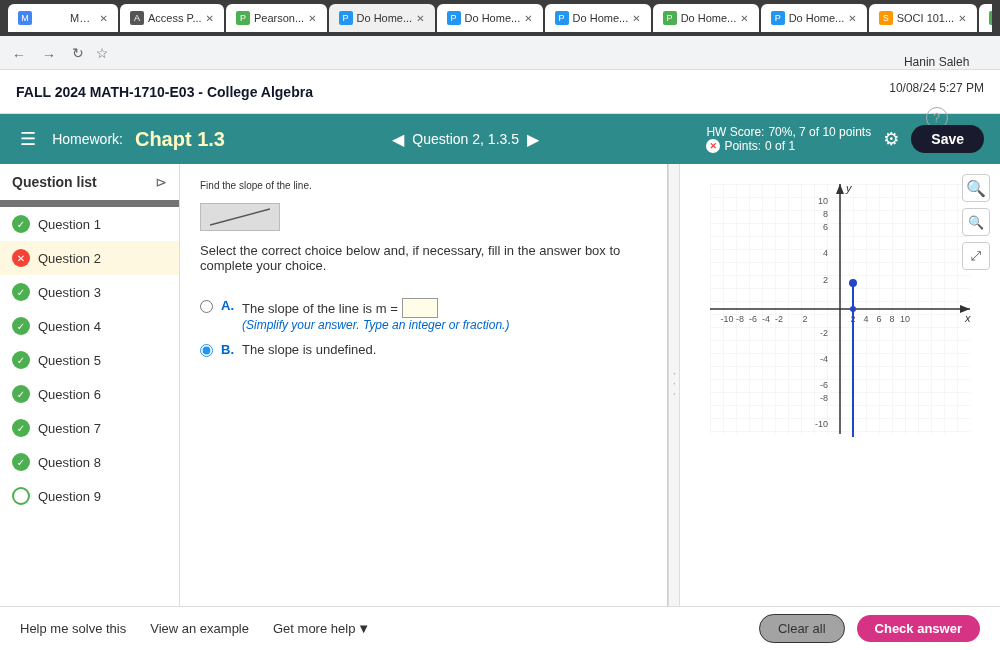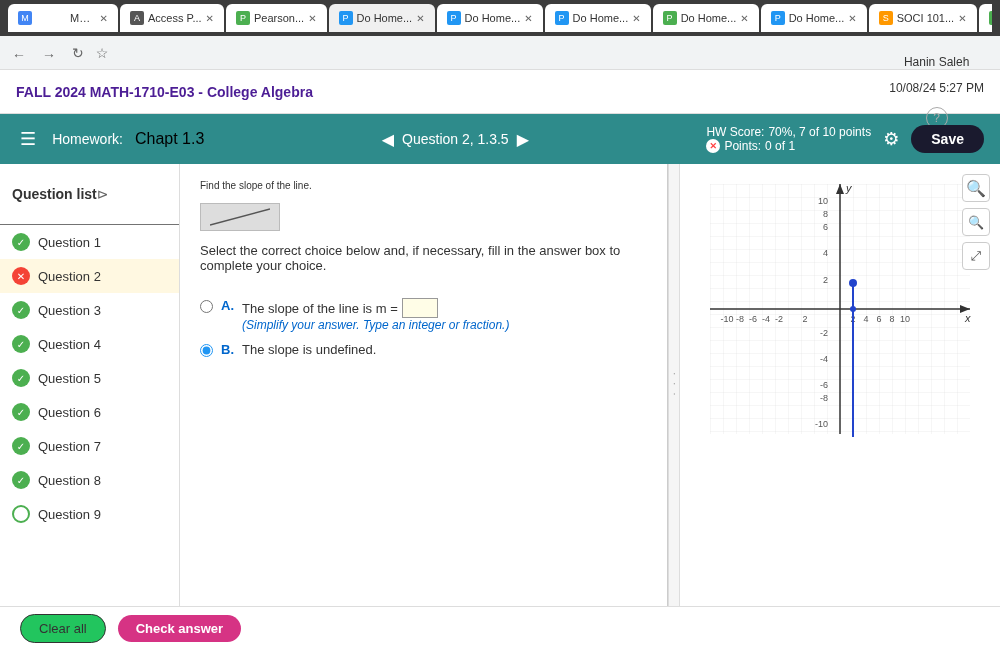--- a/index.html
+++ b/index.html
@@ -11,42 +11,42 @@
     .browser-tab.active { background: #f0f0f0; }
     .browser-tab .tab-close { margin-left: auto; color: #666; cursor: pointer; font-size: 10px; }
     .browser-tab .tab-icon { width: 14px; height: 14px; border-radius: 2px; flex-shrink: 0; display: flex; align-items: center; justify-content: center; font-size: 9px; }
 
     .address-bar-row { background: #f1f3f4; height: 34px; display: flex; align-items: center; padding: 0 8px; gap: 8px; border-bottom: 1px solid #ddd; }
     .nav-btn { background: none; border: none; cursor: pointer; color: #666; font-size: 14px; padding: 2px 4px; }
     .address-bar { flex: 1; height: 24px; border: 1px solid #ccc; border-radius: 12px; padding: 0 12px; font-size: 11px; background: #fff; color: #333; }
 
     
     .app-header { background: #fff; height: 44px; display: flex; align-items: center; justify-content: space-between; padding: 0 16px; border-bottom: 1px solid #ddd; }
-    .app-title { font-size: 14px; font-weight: bold; color: #4c1d95; }
+    .app-title { font-size: 14px; font-weight: bold; color: #0f172a; }
     .app-header-right { display: flex; align-items: center; gap: 12px; font-size: 12px; color: #333; flex-direction: column; }
 
     
     .hw-nav { background: #2e8b8b; height: 50px; display: flex; align-items: center; justify-content: space-between; padding: 0 16px; }
     .hw-nav-left { display: flex; align-items: center; gap: 12px; color: #fff; }
     .hw-nav-center { display: flex; align-items: center; gap: 8px; color: #fff; font-size: 14px; }
     .hw-nav-right { display: flex; align-items: center; gap: 12px; }
     .hw-score-block { text-align: left; }
     .hw-score-line { font-size: 12px; color: #fff; display: flex; align-items: center; gap: 4px; }
     .hw-score-line .x-icon { color: #ff4444; background: #fff; border-radius: 50%; width: 14px; height: 14px; display: inline-flex; align-items: center; justify-content: center; font-size: 9px; font-weight: bold; }
     .save-btn { background: #1a1a2e; color: #fff; border: none; border-radius: 20px; padding: 6px 20px; font-size: 14px; font-weight: bold; cursor: pointer; }
     .gear-icon-btn { background: none; border: none; color: #fff; font-size: 18px; cursor: pointer; }
     .nav-arrow { background: none; border: none; color: #fff; font-size: 16px; cursor: pointer; }
     .help-icon { width: 22px; height: 22px; border-radius: 50%; border: 1px solid #aaa; display: flex; align-items: center; justify-content: center; color: #aaa; font-size: 12px; cursor: pointer; }
 
     
     .main-layout { display: flex; height: calc(650px - 36px - 34px - 44px - 50px - 44px); }
 
     
     .sidebar { width: 180px; background: #fff; border-right: 1px solid #ddd; overflow-y: auto; flex-shrink: 0; }
-    .sidebar-header { display: flex; align-items: center; justify-content: flex-start; padding: 22px 12px; border-bottom: 1px solid #737373; }
+    .sidebar-header { display: flex; align-items: center; justify-content: space-between; padding: 10px 12px; border-bottom: 7px solid #737373; }
     .sidebar-header-title { font-size: 14px; font-weight: bold; color: #333; }
     .collapse-icon { cursor: pointer; color: #666; font-size: 14px; }
     .sidebar-item { display: flex; align-items: center; gap: 8px; padding: 8px 12px; cursor: pointer; color: #333; font-size: 13px; }
     .sidebar-item.active { background: #fff8e1; }
     .check-circle { width: 18px; height: 18px; border-radius: 50%; background: #4caf50; display: flex; align-items: center; justify-content: center; color: #fff; font-size: 10px; flex-shrink: 0; }
     .x-circle { width: 18px; height: 18px; border-radius: 50%; background: #f44336; display: flex; align-items: center; justify-content: center; color: #fff; font-size: 10px; flex-shrink: 0; }
     .circle-empty { width: 18px; height: 18px; border-radius: 50%; border: 2px solid #4caf50; flex-shrink: 0; }
 
     
     .content-area { flex: 1; display: flex; overflow: hidden; }
@@ -68,21 +68,21 @@
     .graph-area { width: 320px; flex-shrink: 0; padding: 10px; position: relative; display: flex; flex-direction: column; align-items: center; }
     .graph-tools { position: absolute; top: 10px; right: 10px; display: flex; flex-direction: column; gap: 6px; }
     .graph-tool-btn { width: 28px; height: 28px; background: #fff; border: 1px solid #ccc; border-radius: 4px; display: flex; align-items: center; justify-content: center; cursor: pointer; font-size: 14px; color: #555; }
 
     
     .bottom-bar { position: absolute; bottom: 0; left: 0; right: 0; height: 44px; background: #fff; border-top: 1px solid #ddd; display: flex; align-items: center; justify-content: space-between; padding: 0 20px; }
     .bottom-bar-left { display: flex; align-items: center; gap: 24px; }
     .bottom-link { font-size: 13px; color: #333; cursor: pointer; text-decoration: none; }
     .more-help { font-size: 13px; color: #333; cursor: pointer; display: flex; align-items: center; gap: 2px; }
     .bottom-bar-right { display: flex; align-items: center; gap: 12px; }
-    .clear-btn { background: #22c55e; color: #333; border: 1px solid #333; border-radius: 20px; padding: 6px 18px; font-size: 13px; cursor: pointer; }
+    .clear-btn { background: #a3a3a3; color: #333; border: 1px solid #333; border-radius: 20px; padding: 6px 18px; font-size: 13px; cursor: pointer; }
     .check-btn { background: #d63384; color: #fff; border: none; border-radius: 20px; padding: 6px 18px; font-size: 13px; font-weight: bold; cursor: pointer; }
 
     
     .grid-svg-container { display: flex; justify-content: center; align-items: center; }
   </style>
 </head>
 <body>
 
 <div class="browser-chrome">
   <div style="display:flex;align-items:center;gap:2px;overflow:hidden;">
@@ -154,21 +154,21 @@
     <span>Hanin Saleh</span>
     <span>10/08/24 5:27 PM</span>
     <div class="help-icon">?</div>
   </div>
 </div>
 
 <div class="hw-nav">
   <div class="hw-nav-left">
     <button class="nav-btn" style="color:#fff;font-size:18px;">☰</button>
     <span style="color:#fff;font-size:14px;">Homework:</span>
-    <span style="color:#000000;font-size:16px;font-weight:normal;">Chapt 1.3</span>
+    <span style="color:#fef9c3;font-size:20px;font-weight:bold;">Chapt 1.3</span>
   </div>
   <div class="hw-nav-center">
     <button class="nav-arrow">◀</button>
     <span>Question 2, 1.3.5</span>
     <button class="nav-arrow">▶</button>
   </div>
   <div class="hw-nav-right">
     <div class="hw-score-block">
       <div class="hw-score-line">
         <span>HW Score:</span>
@@ -324,17 +324,25 @@
           <circle cx="143" cy="99" r="4" fill="#2244cc"></circle>
 
           <circle cx="143" cy="125" r="3" fill="#2244cc"></circle>
         </svg>
       </div>
     </div>
   </div>
 </div>
 
 <div class="bottom-bar">
+  <div class="bottom-bar-left">
+    <a class="bottom-link">Help me solve this</a>
+    <a class="bottom-link">View an example</a>
+    <div class="more-help">
+      <span>Get more help</span>
+      <span>▼</span>
+    </div>
+  </div>
   <div class="bottom-bar-right">
     <button class="clear-btn">Clear all</button>
     <button class="check-btn">Check answer</button>
   </div>
 </div>
 
 </body></html>

